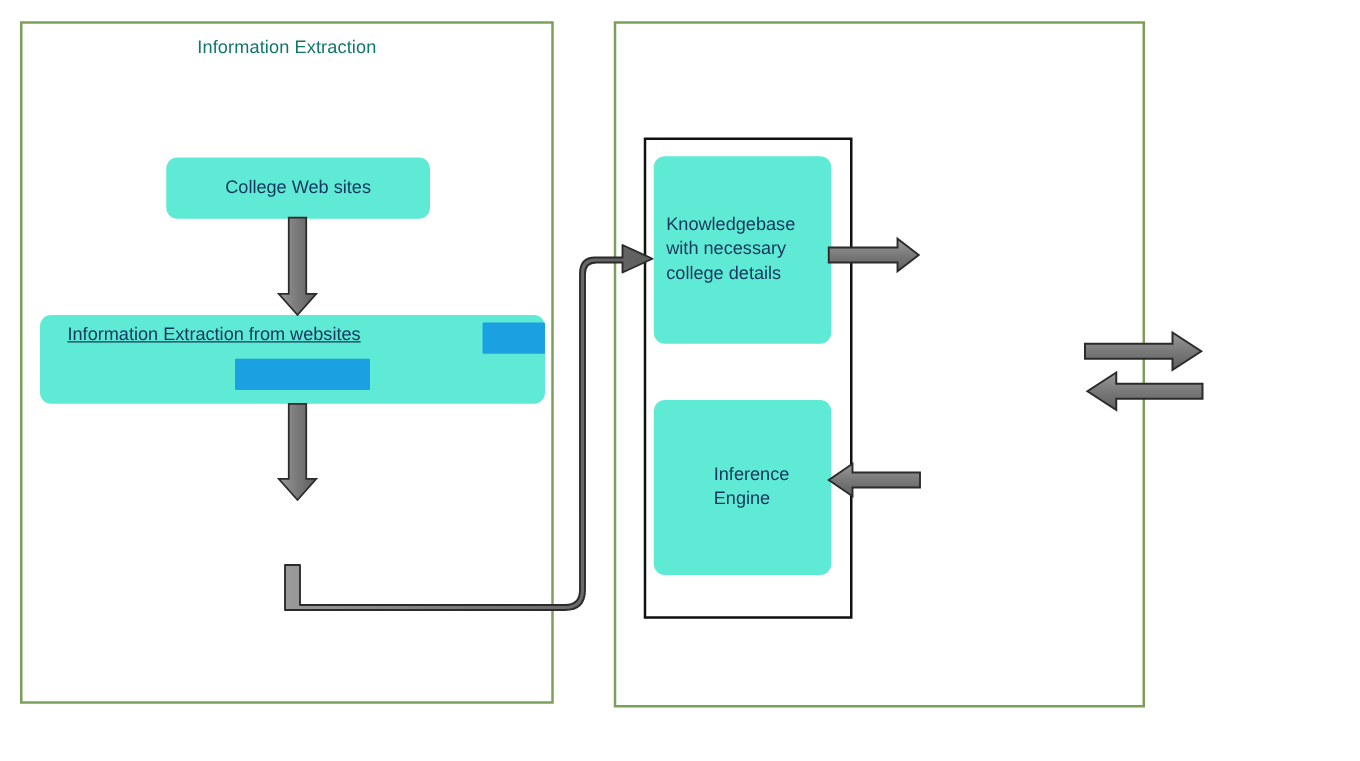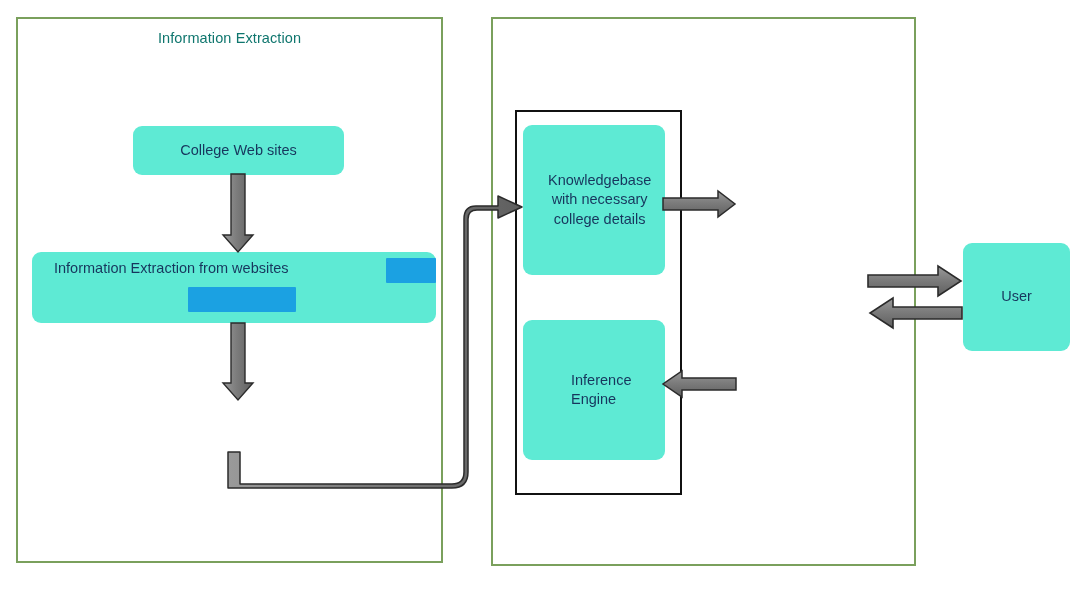--- a/index.html
+++ b/index.html
@@ -30,47 +30,44 @@
   <div class="panel-title" style="left:16px;top:30px;width:427px;">Information Extraction</div>
 
   <div class="panel" style="left:491px;top:17px;width:425px;height:549px;"></div>
 
   <div class="innerbox" style="left:515px;top:110px;width:167px;height:385px;"></div>
 
   <div class="node center" style="left:133px;top:126px;width:211px;height:49px;">
     <span>College Web sites</span>
   </div>
 
-  <div class="node" style="left:32px;top:252px;width:404px;height:71px;align-items:flex-start;">
+  <div class="node" style="left:32px;top:252px;width:404px;height:71px;align-items:flex-start;text-decoration:underline;">
     <span style="padding-top:7px;padding-left:22px;">Information Extraction from websites</span>
   </div>
 
   <div class="redact" style="left:386px;top:258px;width:50px;height:25px;"></div>
   <div class="redact" style="left:188px;top:287px;width:108px;height:25px;"></div>
 
 
   <div class="node left" style="left:523px;top:125px;width:142px;height:150px;">
-    <span style="padding-left:17px;text-align:center;">
+    <span style="padding-left:2px;">
       <span>Knowledgebase</span>
       <span>with necessary</span>
       <span>college details</span>
     </span>
   </div>
 
   <div class="node left" style="left:523px;top:320px;width:142px;height:140px;">
     <span style="padding-left:40px;">
       <span>Inference</span>
       <span>Engine</span>
     </span>
   </div>
 
 
-  <div class="node center" style="left:963px;top:243px;width:107px;height:108px;">
-    <span>User</span>
-  </div>
 
   <svg class="arrows" viewBox="0 0 1088 609">
     <defs>
       <linearGradient id="gshaftV" x1="0" y1="0" x2="1" y2="0">
         <stop offset="0%" stop-color="#9a9a9a"></stop>
           <stop offset="45%" stop-color="#7c7c7c"></stop>
           <stop offset="100%" stop-color="#5f5f5f"></stop>
       </linearGradient>
       <linearGradient id="gshaftH" x1="0" y1="0" x2="0" y2="1">
         <stop offset="0%" stop-color="#9a9a9a"></stop>

